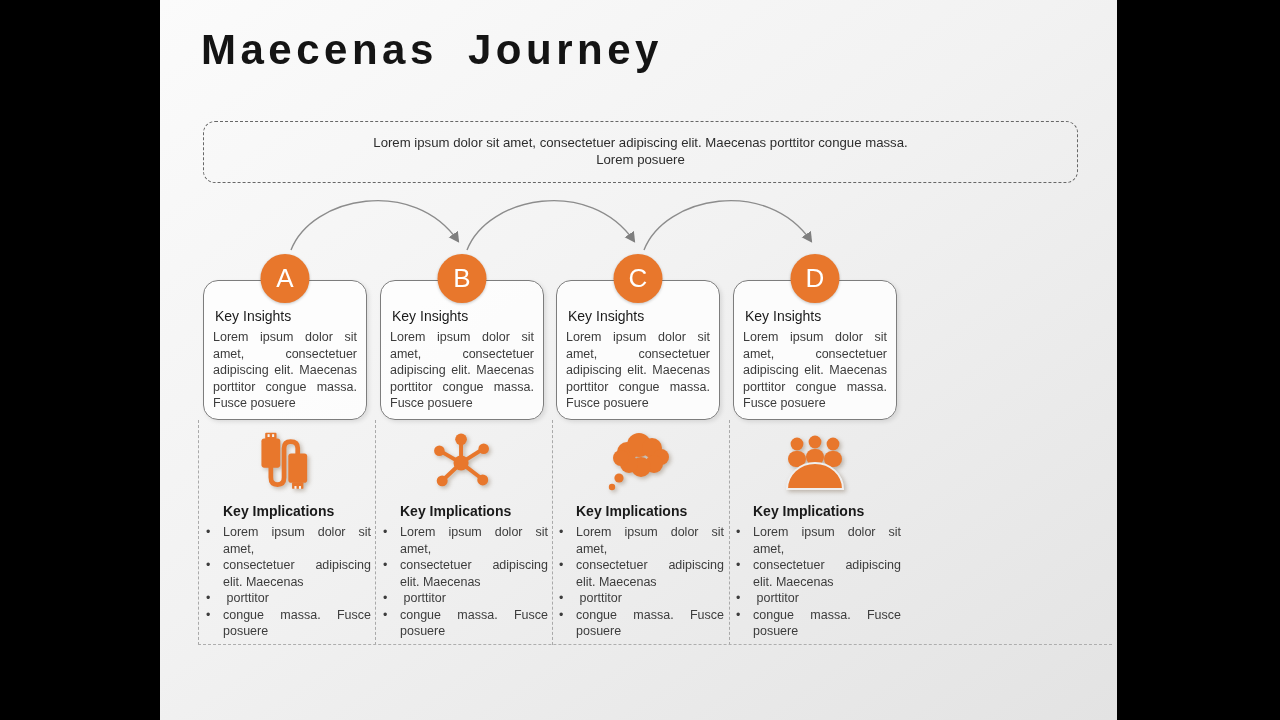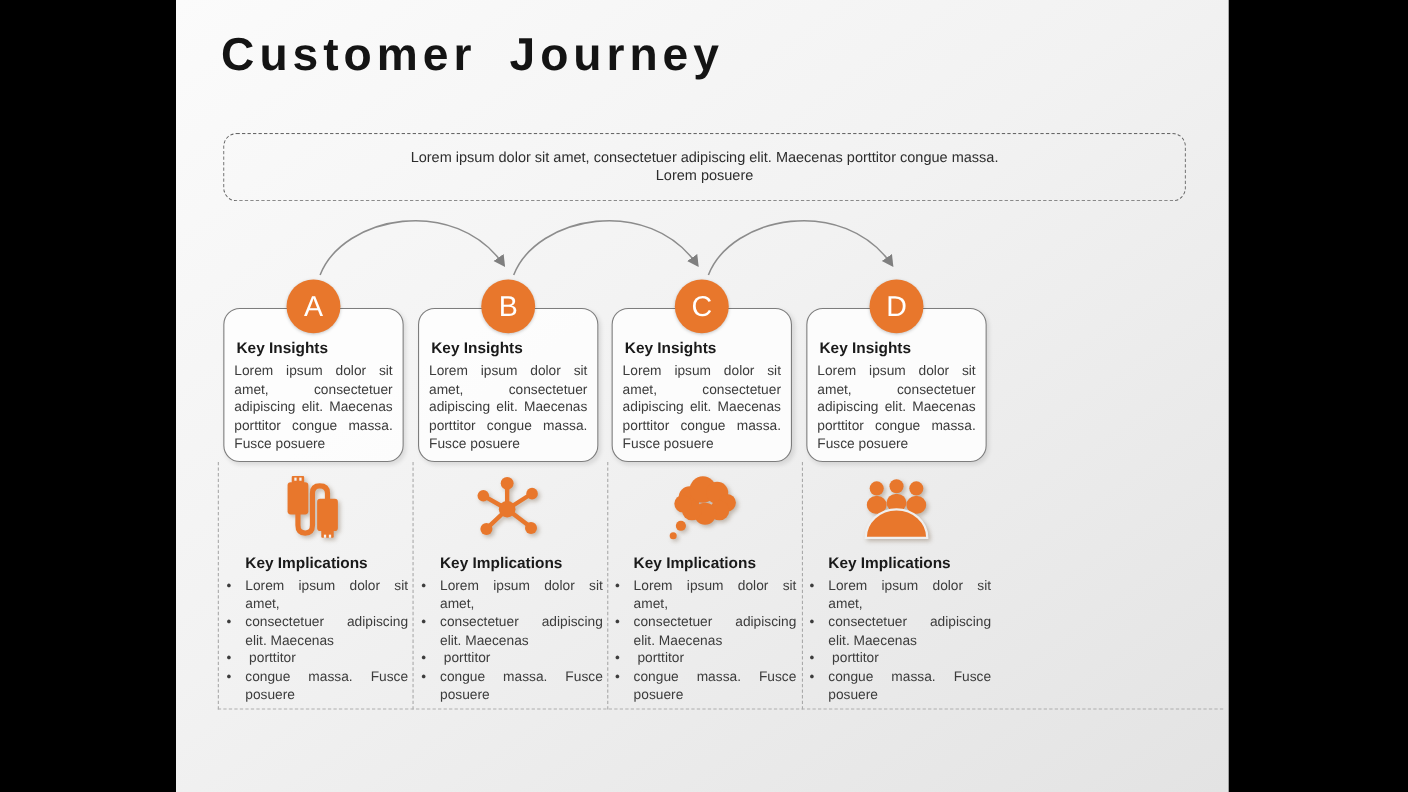--- a/index.html
+++ b/index.html
@@ -30,21 +30,21 @@
     color:#fff;font-size:26px;font-weight:400;
     display:flex;align-items:center;justify-content:center;
     box-shadow:0 1px 3px rgba(0,0,0,.22);z-index:3;
   }
   .card{
     position:absolute;top:280px;left:0;width:164px;height:140px;box-sizing:border-box;
     background:rgba(253,253,253,.92);border:1.3px solid #7d7d7d;border-radius:15px;
     box-shadow:2px 2px 4px rgba(0,0,0,.10);z-index:2;
     padding:27px 9px 0 9px;
   }
-  .card-h{font-size:14px;font-weight:700;color:#1a1a1a;padding-left:2px;}
+  .card-h{font-size:14px;font-weight:400;color:#1a1a1a;padding-left:2px;}
   .card-b{
     margin:5px 0 0 0;font-size:12.5px;line-height:16.5px;color:#3c3c3c;
     text-align:justify;
   }
   .icon-wrap{
     position:absolute;top:428px;left:0;width:164px;height:68px;
     display:flex;align-items:center;justify-content:center;
   }
   .icon-wrap svg{filter:drop-shadow(2px 2.5px 2px rgba(80,50,15,.30));}
   .impl-h{
@@ -70,21 +70,21 @@
   .bar-right{left:1117px;width:163px;}
 </style>
 </head>
 <body>
 
 <div class="bar bar-left"></div>
 <div class="bar bar-right"></div>
 
 <div class="slide">
 
-  <h1 class="title">Customer Journey</h1>
+  <h1 class="title">Maecenas Journey</h1>
 
   <div class="intro-box">
     <div>Lorem ipsum dolor sit amet, consectetuer adipiscing elit. Maecenas porttitor congue massa.</div>
     <div>Lorem posuere</div>
   </div>
 
   <svg class="arrows" width="957" height="300" viewBox="0 0 957 300">
     <defs>
       <marker id="ah" markerWidth="9" markerHeight="9" refX="6" refY="4" orient="auto">
         <path d="M0,0 L7.5,4 L0,8 z" fill="#7f7f7f"></path>

